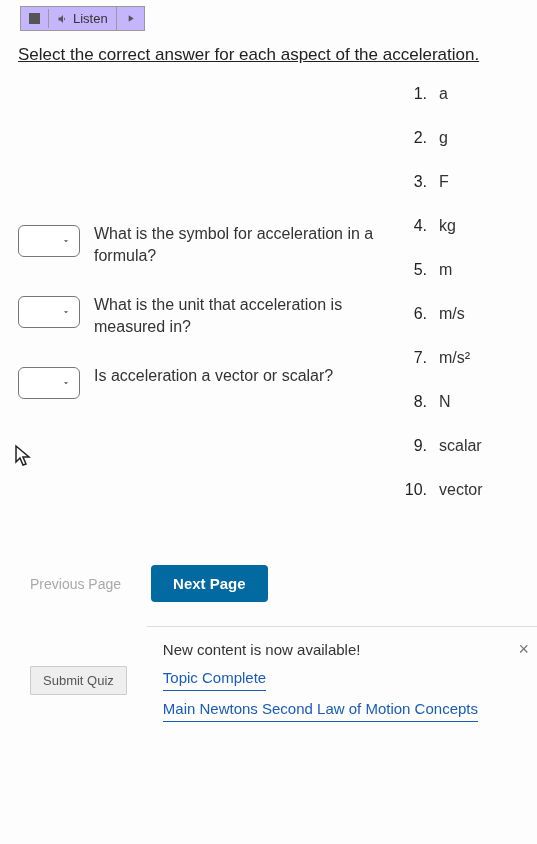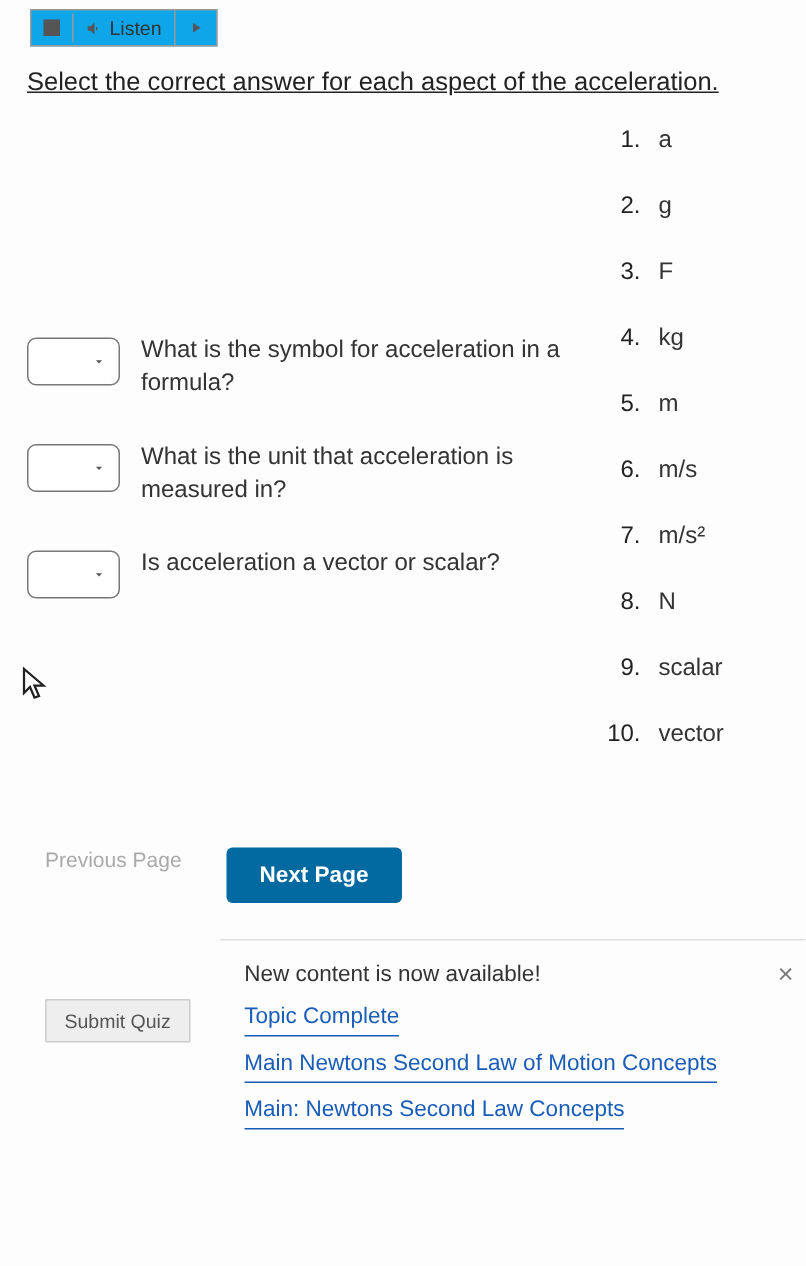--- a/index.html
+++ b/index.html
@@ -9,21 +9,21 @@
     width: 537px;
     height: 844px;
     position: relative;
     overflow: hidden;
     color: #222;
   }
   .listen-bar {
     display: flex;
     align-items: center;
     border: 1px solid #999;
-    background: #0ea5e9;
+    background: #c4b5fd;
     width: fit-content;
     margin: 6px 0 0 20px;
   }
   .listen-bar .seg {
     display: flex;
     align-items: center;
     justify-content: center;
     padding: 4px 8px;
     border-right: 1px solid #999;
     font-size: 13px;
@@ -78,21 +78,21 @@
   }
   .opt-num { width: 24px; text-align: right; color:#222; }
   .opt-val { color:#333; }
   .cursor {
     position: absolute;
     left: 14px; top: 444px;
     font-size: 22px;
     color: #222;
   }
   .nav-row {
-    display:flex; gap: 30px;
+    display:flex; align-items:center; gap: 30px;
     margin: 40px 12px 0 30px;
   }
   .prev { color:#aaa; font-size:14px; cursor: default; }
   .next-btn {
     background:#0369a1; color:#fff;
     border:none; border-radius:4px;
     padding: 10px 22px;
     font-size:15px; font-weight:600;
     cursor:pointer;
   }
@@ -233,15 +233,14 @@
   <button class="next-btn">Next Page</button>
 </div>
 
 <div class="submit-row">
   <button class="submit-btn">Submit Quiz</button>
   <div class="notice">
     <span class="close">×</span>
     <div class="title">New content is now available!</div>
     <div class="link-line"><a href="#">Topic Complete</a></div>
     <div class="link-line"><a href="#">Main Newtons Second Law of Motion Concepts</a></div>
-    <div class="link-line"><a href="#">Main: Newtons Second Law Concepts</a></div>
   </div>
 </div>
 
 </body></html>

